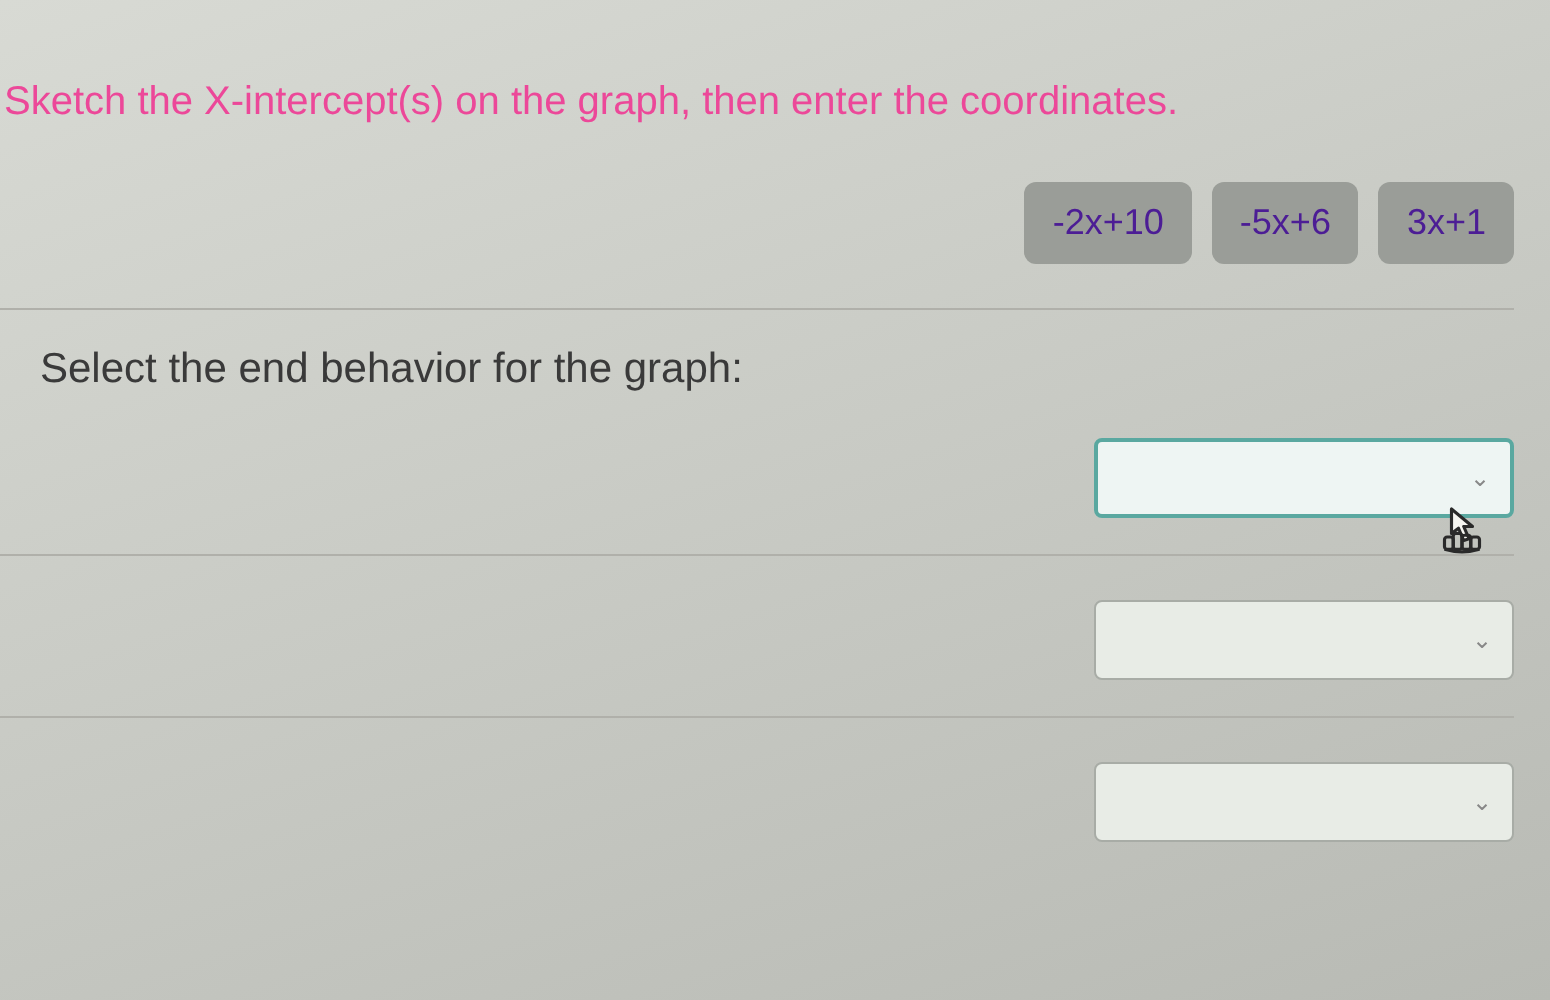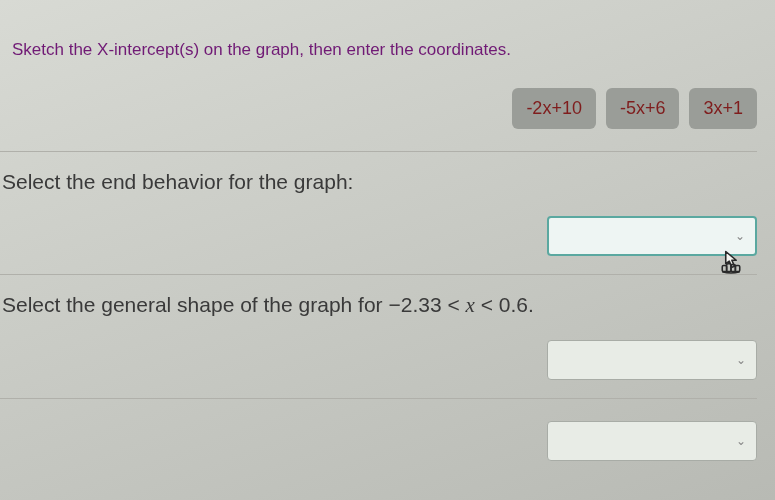--- a/index.html
+++ b/index.html
@@ -15,39 +15,39 @@
     }
     .container {
       padding: 40px 18px 0 0;
     }
     .section {
       border-bottom: 1px solid #b0b0aa;
       padding-bottom: 18px;
       margin-bottom: 18px;
     }
     .instruction {
-      font-size: 17px;
-      color: #701a75;
+      font-size: 20px;
+      color: #ec4899;
       margin-bottom: 28px;
-      padding-left: 12px;
+      padding-left: 2px;
     }
     .prompt {
       font-size: 21px;
       color: #3a3a3a;
-      padding-left: 2px;
+      padding-left: 20px;
     }
     .chips {
       display: flex;
       justify-content: flex-end;
       gap: 10px;
       margin-bottom: 4px;
     }
     .chip {
       background: #9a9d98;
-      color: #7f1d1d;
+      color: #4c1d95;
       padding: 10px 14px;
       border-radius: 6px;
       font-size: 18px;
       font-weight: 400;
     }
     .select-row {
       display: flex;
       justify-content: flex-end;
       margin-top: 22px;
       position: relative;
@@ -110,23 +110,20 @@
         <rect x="6" y="20" width="5" height="7" rx="1.5" fill="none" stroke="#2a2a2a" stroke-width="1.8"></rect>
         <rect x="11" y="18" width="5" height="9" rx="1.5" fill="none" stroke="#2a2a2a" stroke-width="1.8"></rect>
         <rect x="16" y="19" width="5" height="8" rx="1.5" fill="none" stroke="#2a2a2a" stroke-width="1.8"></rect>
         <rect x="21" y="20" width="5" height="7" rx="1.5" fill="none" stroke="#2a2a2a" stroke-width="1.8"></rect>
         <path d="M 6 27 Q 16 30 26 27" fill="none" stroke="#2a2a2a" stroke-width="1.8"></path>
       </svg>
     </div>
   </div>
 
   <div class="section">
-    <div class="prompt">
-      <span>Select the general shape of the graph for </span><span>−2.33 &lt; <span class="italic-x">x</span> &lt; 0.6</span><span>.</span>
-    </div>
     <div class="select-row">
       <div class="select-box">
         <span class="chevron">⌄</span>
       </div>
     </div>
   </div>
 
   <div>
     <div class="select-row">
       <div class="select-box">

